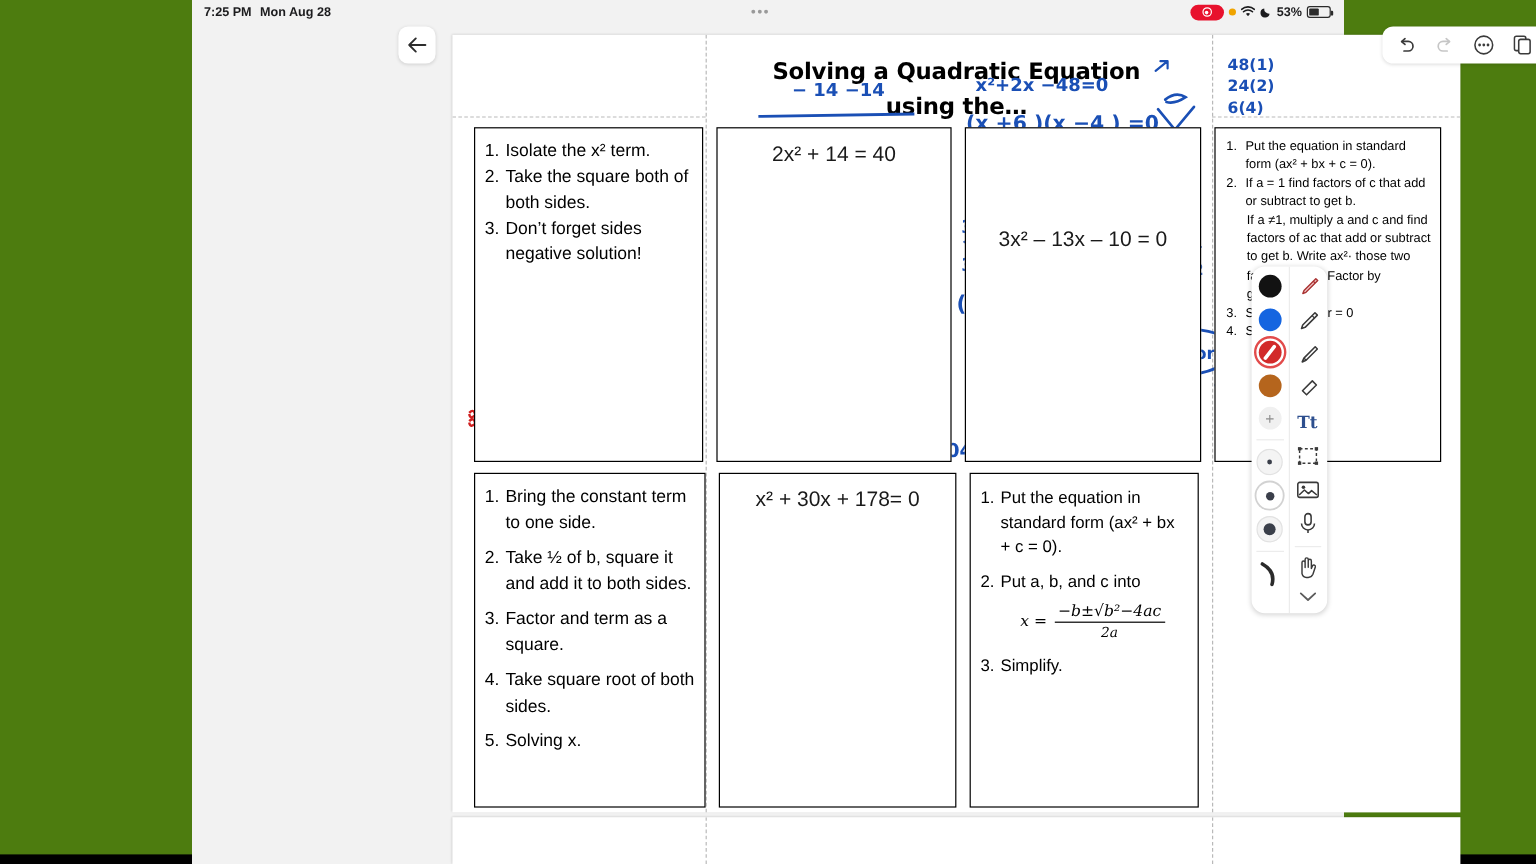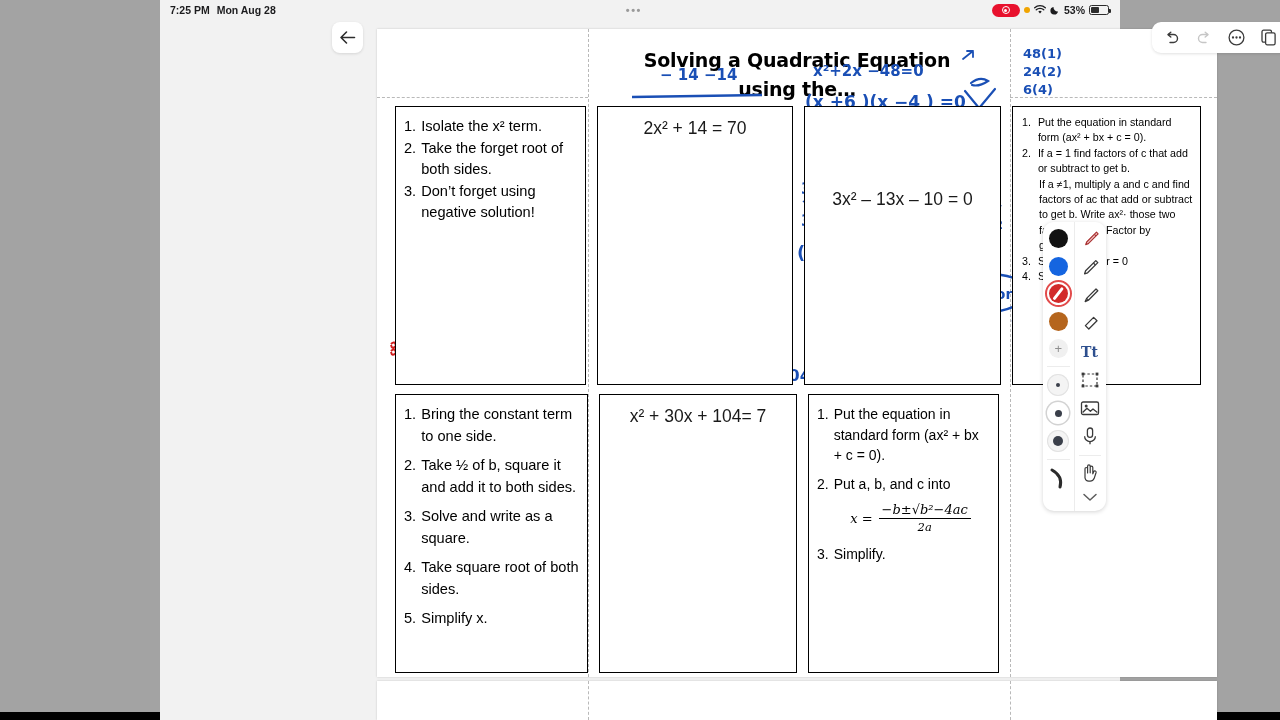--- a/index.html
+++ b/index.html
@@ -1,21 +1,21 @@
 <!DOCTYPE html>
 <html><head>
 <meta charset="utf-8">
 <style>
   * { box-sizing: border-box; margin: 0; padding: 0; }
   html, body {
     width: 1280px; height: 720px;
     background: #000; overflow: hidden;
     font-family: "Liberation Sans", sans-serif;
   }
-  #screen { position: relative; width: 1280px; height: 712px; background: #a3a3a3; }
+  #screen { position: relative; width: 1280px; height: 712px; background: #4d7c0f; }
 
   
   .ipad {
     position: absolute; left: 160px; top: 0; width: 960px; height: 720px;
     background: #f2f2f2;
   }
   .statusbar {
     position: absolute; left: 0; top: 0; width: 960px; height: 20px;
     background: #f2f2f2; display: flex; align-items: center;
     font-size: 10.5px; font-weight: bold; color: #1c1c1e;
@@ -298,31 +298,31 @@
         <div class="row rowA">
 
           <div class="cell c1">
             <ol class="steps">
               <li>
                 <span class="num">1.</span>
                 <span class="txt">Isolate the x² term.</span>
               </li>
               <li>
                 <span class="num">2.</span>
-                <span class="txt">Take the forget root of both sides.</span>
+                <span class="txt">Take the square both of both sides.</span>
               </li>
               <li>
                 <span class="num">3.</span>
-                <span class="txt">Don’t forget using negative solution!</span>
+                <span class="txt">Don’t forget sides negative solution!</span>
               </li>
             </ol>
           </div>
 
           <div class="cell c2">
-            <div class="eq big">2x² + 14 = 70</div>
+            <div class="eq big">2x² + 14 = 40</div>
           </div>
 
           <div class="cell c3">
             <div class="eq big" style="padding-top:82px">3x² – 13x – 10 = 0</div>
           </div>
 
           <div class="cell c4 small">
             <ol class="steps small">
               <li>
                 <span class="num">1.</span>
@@ -354,35 +354,35 @@
               <li>
                 <span class="num">1.</span>
                 <span class="txt">Bring the constant term to one side.</span>
               </li>
               <li>
                 <span class="num">2.</span>
                 <span class="txt">Take ½ of b, square it and add it to both sides.</span>
               </li>
               <li>
                 <span class="num">3.</span>
-                <span class="txt">Solve and write as a square.</span>
+                <span class="txt">Factor and term as a square.</span>
               </li>
               <li>
                 <span class="num">4.</span>
                 <span class="txt">Take square root of both sides.</span>
               </li>
               <li>
                 <span class="num">5.</span>
-                <span class="txt">Simplify x.</span>
+                <span class="txt">Solving x.</span>
               </li>
             </ol>
           </div>
 
           <div class="cell c2">
-            <div class="eq big">x² + 30x + 104= 7</div>
+            <div class="eq big">x² + 30x + 178= 0</div>
           </div>
 
 
           <div class="cell c4">
             <ol class="steps spaced" style="font-size:14px;line-height:20.5px">
               <li>
                 <span class="num">1.</span>
                 <span class="txt">Put the equation in standard form (ax² + bx + c = 0).</span>
               </li>
               <li>

